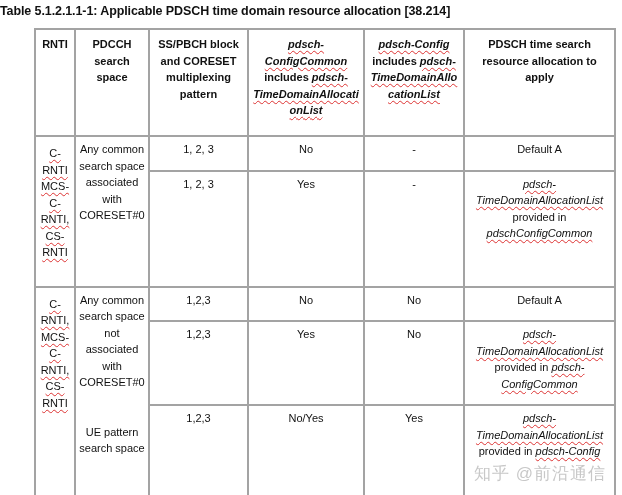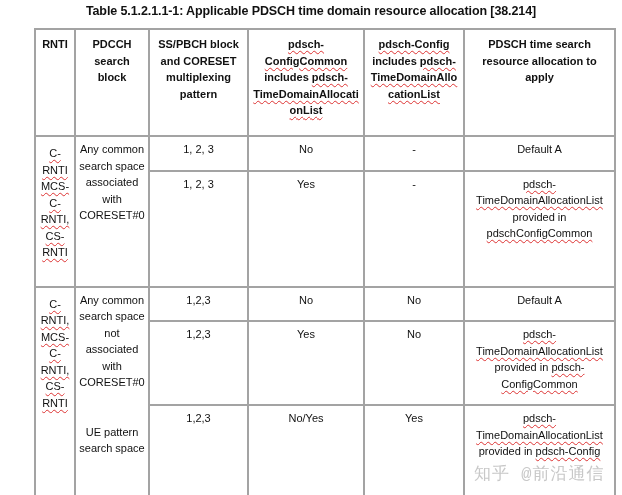--- a/index.html
+++ b/index.html
@@ -1,46 +1,46 @@
 <!DOCTYPE html>
 <html><head>
 <meta charset="utf-8">
 <style>
   html, body { margin:0; padding:0; background:#fff; }
   body { width:622px; height:495px; position:relative; overflow:hidden; font-family:"Liberation Sans", sans-serif; color:#111; }
-  .title { position:absolute; top:4px; left:0; width:622px; text-align:center; font-weight:bold; font-size:12.5px; letter-spacing:-0.1px; }
+  .title { position:absolute; top:4px; left:0; width:622px; text-align:left; font-weight:bold; font-size:12.5px; letter-spacing:-0.1px; }
   table { position:absolute; left:34px; top:28px; width:580px; border-collapse:collapse; table-layout:fixed; font-size:11px; }
   td, th { border:2px solid #a3a3a3; text-align:center; vertical-align:top; padding:12px 3px; line-height:16.5px; word-wrap:break-word; }
   th { font-weight:bold; padding-top:6px; height:87px; }
-  .it { }
+  .it { font-style:italic; }
   .sq { text-decoration: underline wavy #d33; text-decoration-thickness:1px; text-underline-offset:2px; }
   td.v { padding-top:4px;text-align:center; }
   .rn { padding-top:8px;margin-top:40px; }
   .ss { padding-top:4px; }
-  .watermark { position:absolute; left:474px; top:462px; font-size:17px; color:#c8c8c8; font-family:Liberation Mono, monospace; letter-spacing:1px; }
+  .watermark { position:absolute; left:474px; top:462px; font-size:17px; color:#c8c8c8; font-family:Liberation Sans, sans-serif; letter-spacing:1px; }
   .gap { display:block; height:33px; }
 </style>
 </head>
 <body>
 
 <div class="title">Table 5.1.2.1.1-1: Applicable PDSCH time domain resource allocation [38.214]</div>
 
 <table>
   <colgroup>
     <col style="width:40px">
       <col style="width:74px">
       <col style="width:99px">
       <col style="width:116px">
       <col style="width:100px">
       <col style="width:151px">
   </colgroup>
   <tbody>
       <tr>
     <th>RNTI</th>
-    <th>PDCCH search block</th>
+    <th>PDCCH search space</th>
     <th>SS/PBCH block and CORESET multiplexing pattern</th>
     <th><span class="it sq">pdsch-</span><span class="it sq">ConfigCommon</span><span> includes </span><span class="it sq">pdsch-TimeDomainAllocationList</span></th>
     <th><span class="it sq">pdsch-Config</span><span> includes </span><span class="it sq">pdsch-TimeDomainAllocationList</span></th>
     <th>PDSCH time search resource allocation to apply</th>
   </tr>
 
   <tr style="height:24px">
     <td rowspan="2" class="rn sq">C-RNTI MCS-C-RNTI, CS-RNTI</td>
     <td rowspan="2" class="ss">Any common search space associated with CORESET#0</td>
     <td class="v">1, 2, 3</td>

